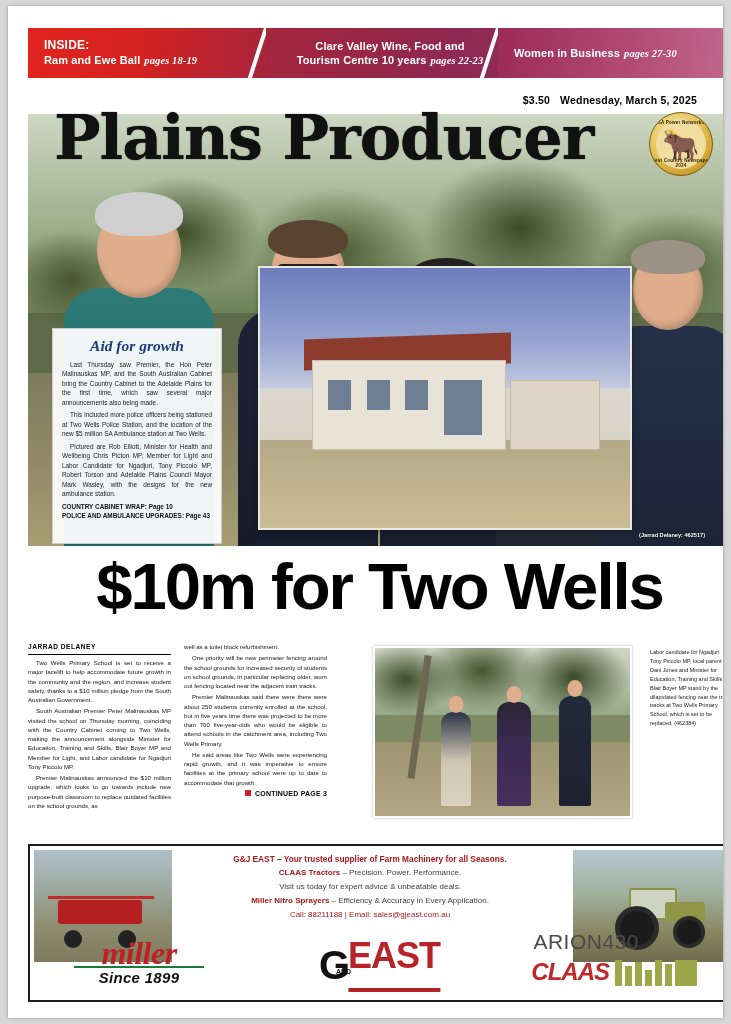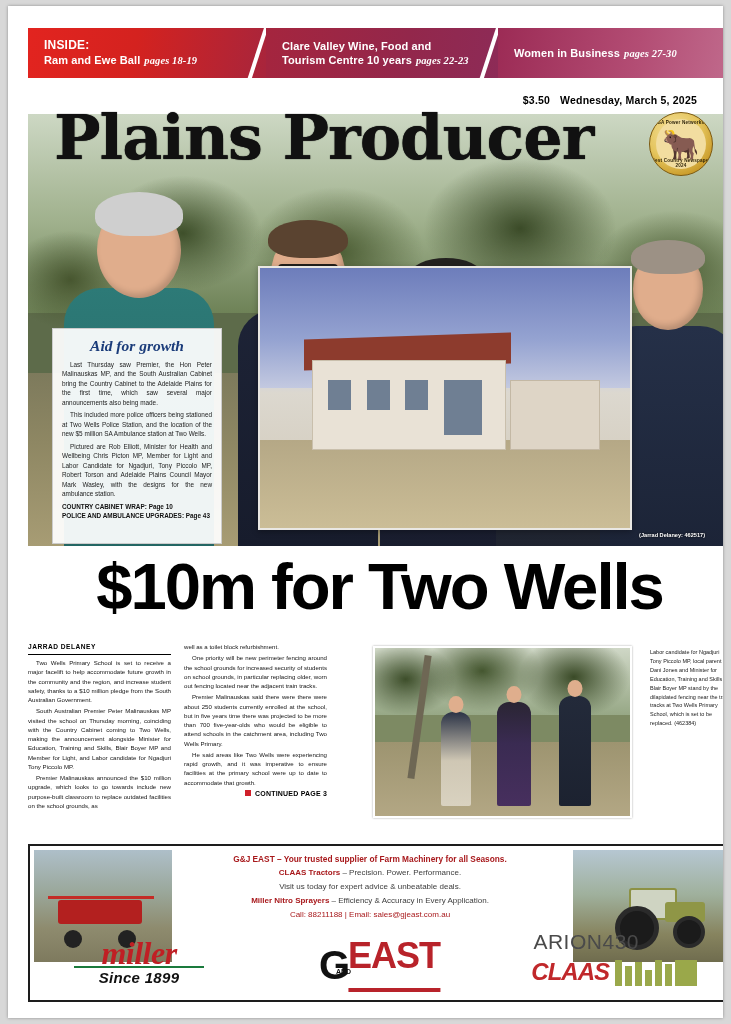--- a/index.html
+++ b/index.html
@@ -24,21 +24,21 @@
   }
   .promo-cell{
     position:relative;
     display:flex;flex-direction:column;justify-content:center;
     padding-left:16px;
     color:#fff;
     box-sizing:border-box;
     overflow:hidden;
   }
   .promo-cell.c1{width:238px;background:linear-gradient(100deg,#e2241f 0%,#d4221f 45%,#a8253c 100%);}
-  .promo-cell.c2{width:232px;background:linear-gradient(100deg,#a5253e 0%,#93274b 60%,#8d2b57 100%);}
+  .promo-cell.c2{width:232px;background:linear-gradient(100deg,#a5253e 0%,#93274b 60%,#8d2b57 100%);text-align:center;}
   .promo-cell.c3{width:233px;background:linear-gradient(100deg,#9c2b55 0%,#b34d74 60%,#c06a8c 100%);}
   .promo-cell .slash{
     position:absolute;right:-4px;top:-6px;width:4px;height:64px;
     background:#fff;transform:rotate(18deg);transform-origin:top center;
   }
   .promo-kicker{
     font-size:12px;font-weight:bold;letter-spacing:.2px;line-height:1.25;
     text-transform:uppercase;
   }
   .promo-line{

